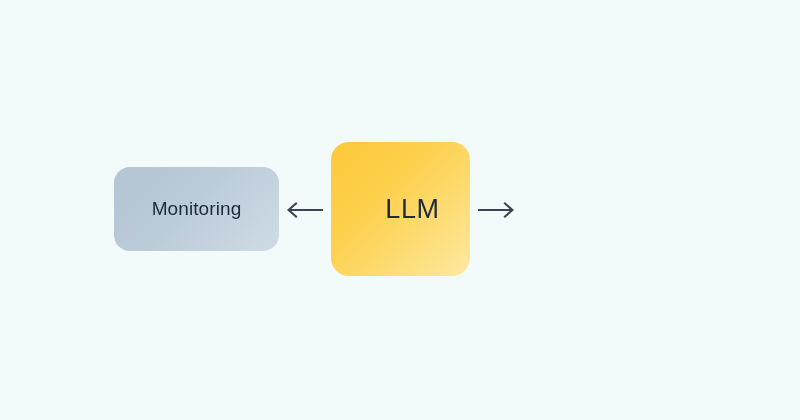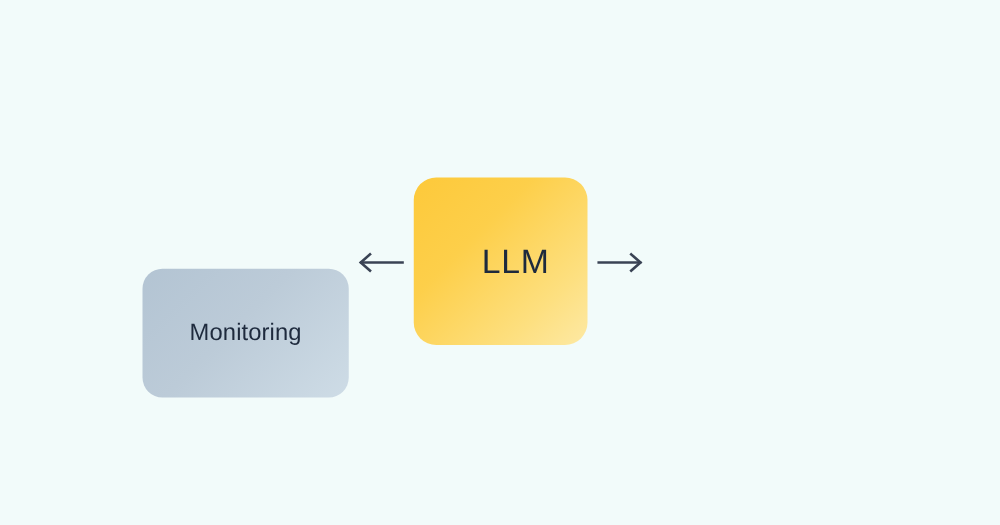--- a/index.html
+++ b/index.html
@@ -36,24 +36,23 @@
     color: #1e2a3d;
     letter-spacing: 0.1px;
     white-space: nowrap;
   }
 
   
   #node-monitoring {
     left: 114px;
     top: 167px;
     width: 165px;
-    height: 103px;
+    height: 84px;
     border-radius: 16px;
     background: linear-gradient(135deg, #b3c4d3 0%, #bccbd8 45%, #cedce6 100%);
-    margin-top: 48px;
   }
   #node-monitoring .node-label {
     font-size: 19px;
     font-weight: 400;
   }
 
   
   #node-llm {
     left: 331px;
     top: 142px;

